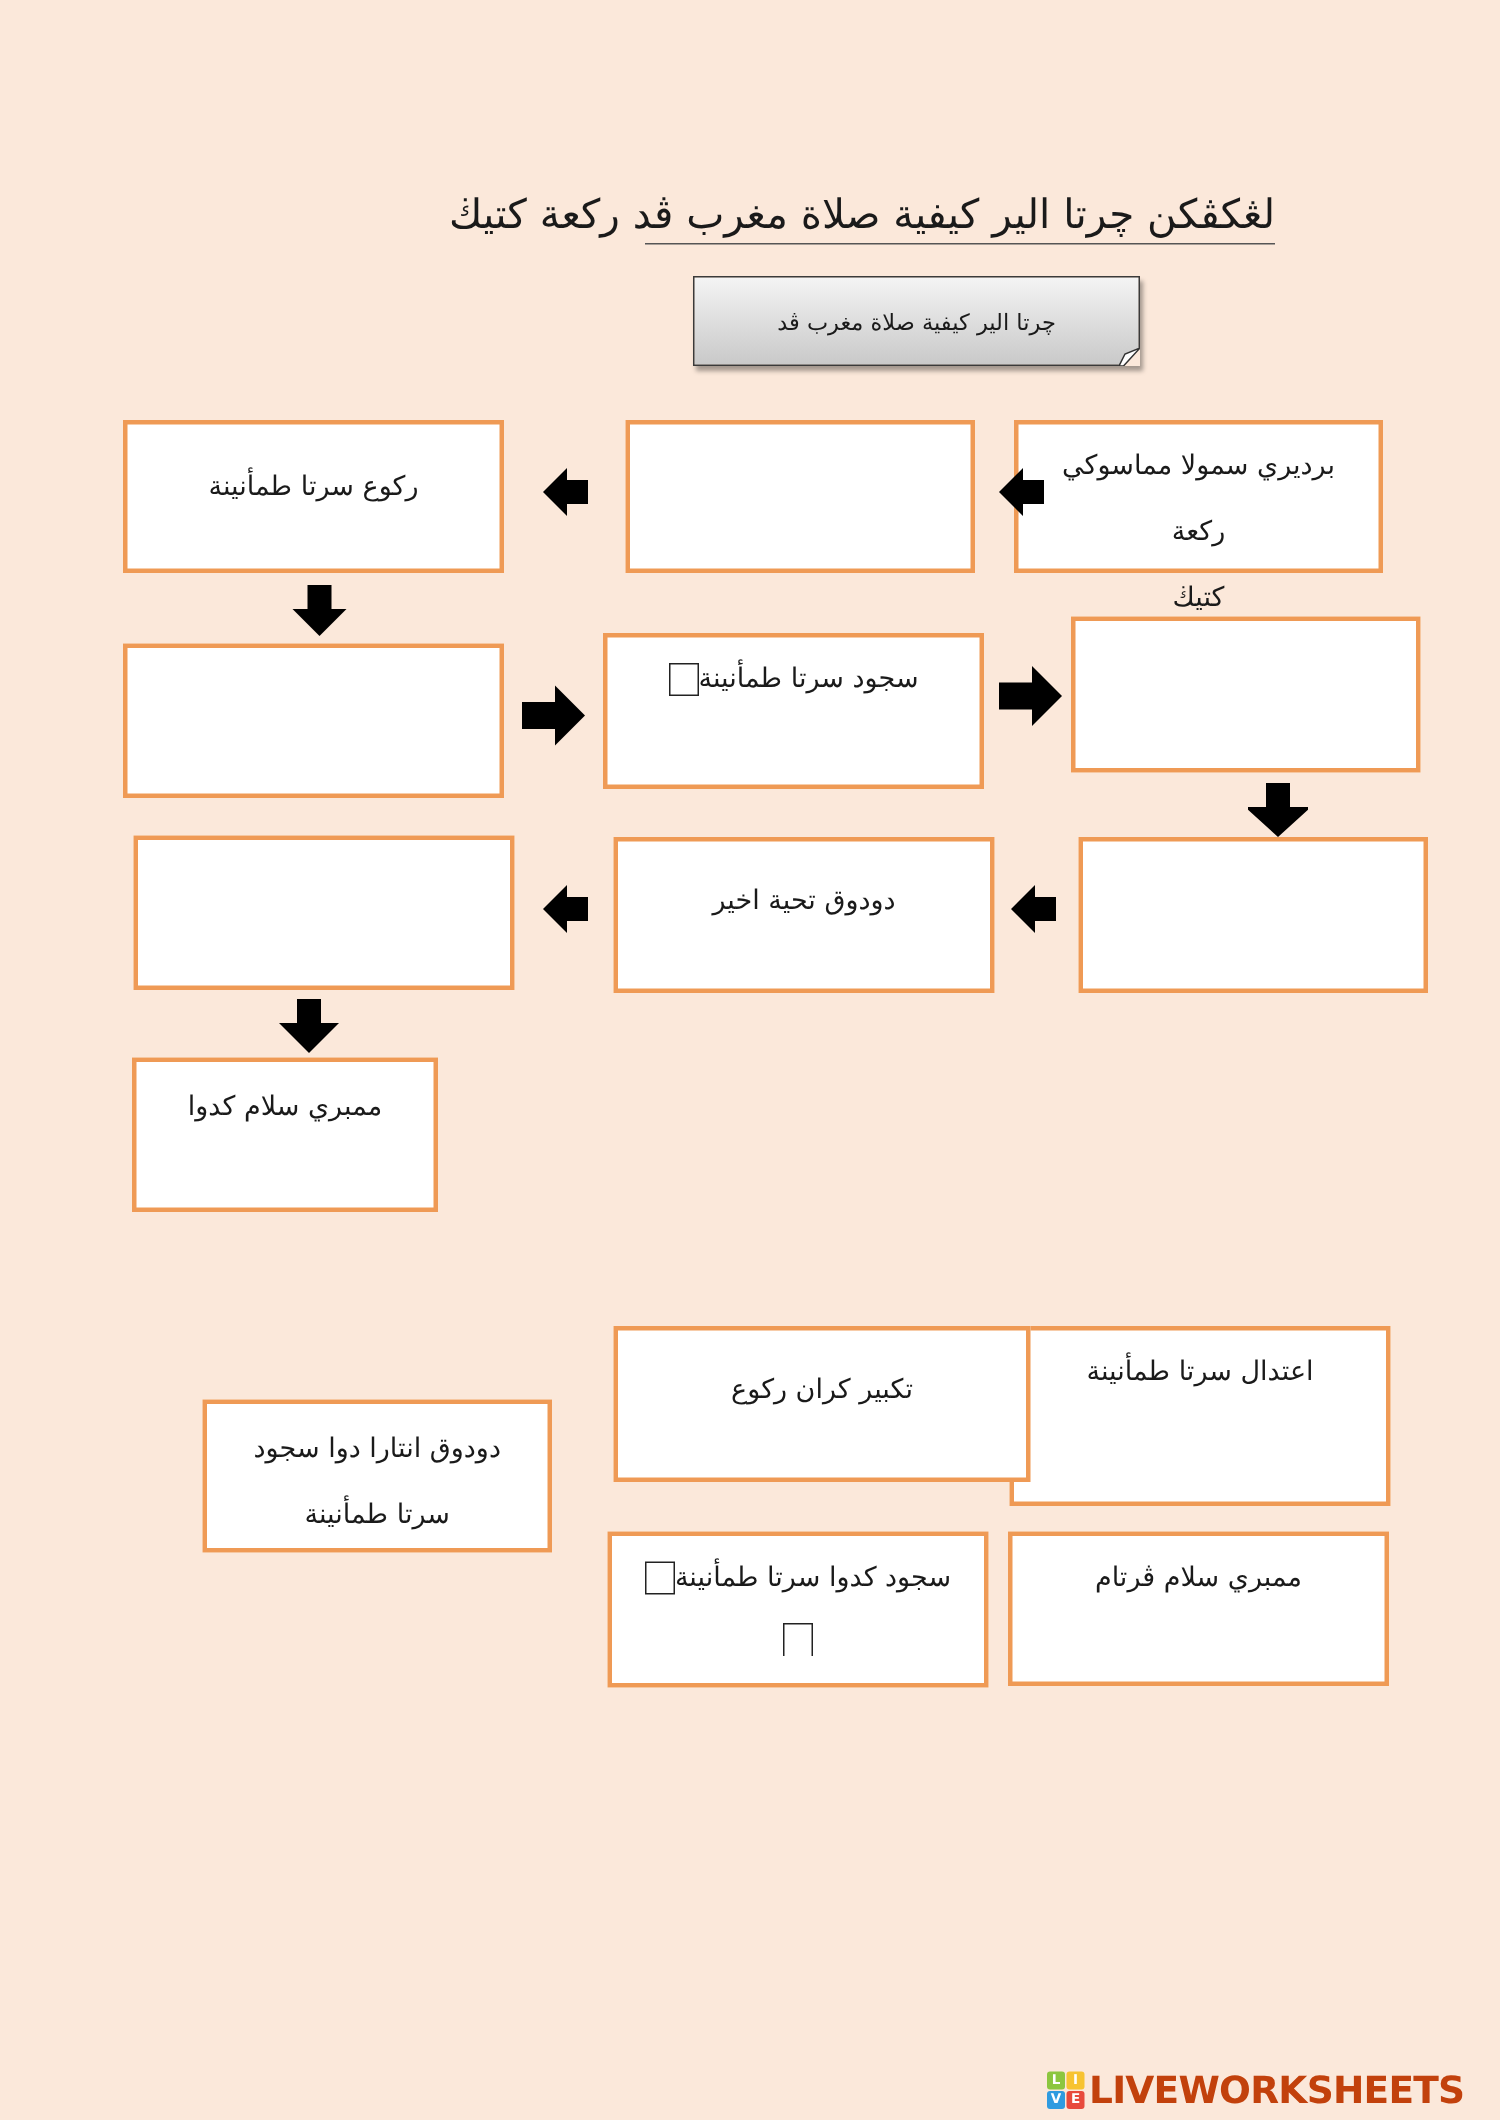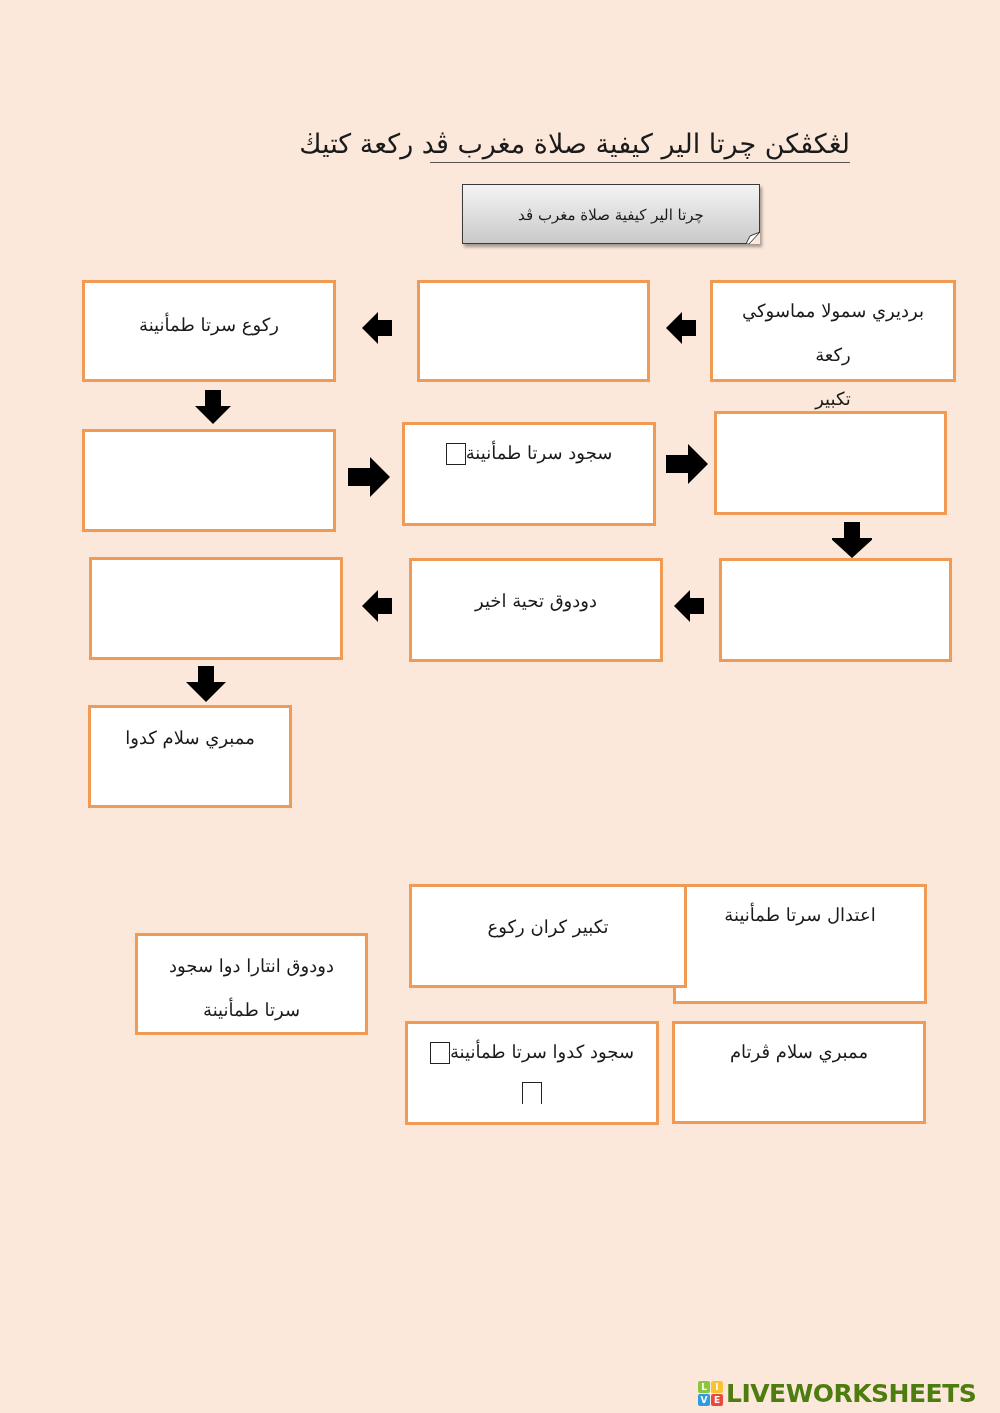--- a/index.html
+++ b/index.html
@@ -59,39 +59,39 @@
     .logo-grid {
       display: grid; grid-template-columns: 12px 12px; grid-template-rows: 12px 12px;
       gap: 1px; margin-right: 3px;
     }
     .logo-grid span {
       font-family: "DejaVu Sans", sans-serif; font-size: 9px; font-weight: bold;
       color: #fff; text-align: center; line-height: 12px; border-radius: 2px;
     }
     .logo-text {
       font-family: "DejaVu Sans", "Liberation Sans", sans-serif;
-      font-weight: bold; font-size: 25px; color: #4d7c0f; letter-spacing: -0.5px;
+      font-weight: bold; font-size: 25px; color: #c2410c; letter-spacing: -0.5px;
     }
   </style>
 </head>
 <body>
 
 <div class="abs title">لڠكڤكن چرتا الير كيفية صلاة مغرب ڤد ركعة كتيڬ</div>
 
 <div class="abs subtitle-box">
   <span>چرتا الير كيفية صلاة مغرب ڤد</span>
   <svg class="fold" viewBox="0 0 14 12">
     <polygon points="14,0 14,12 0,12" fill="#fbe8da"></polygon>
     <polygon points="14,0 3,12 0,12 4,4" fill="#ffffff" stroke="#333" stroke-width="1"></polygon>
   </svg>
 </div>
 
-<div class="abs box" style="left:710px; top:280px; width:246px; height:102px; line-height:44px; padding-top:6px;">
+<div class="abs box" style="left:676px; top:280px; width:246px; height:102px; line-height:44px; padding-top:6px;">
   <span class="t">برديري سمولا مماسوكي ركعة</span>
-  <span class="t2">تكبير</span>
+  <span class="t2">كتيڬ</span>
 </div>
 <svg class="abs arrow" style="left:662px; top:308px;" viewBox="0 0 40 40">
   <polygon points="4,20 20,4 20,12 34,12 34,28 20,28 20,36" fill="#000"></polygon>
 </svg>
 <div class="abs box" style="left:417px; top:280px; width:233px; height:102px;">
   <span class="t"></span>
 </div>
 <svg class="abs arrow" style="left:358px; top:308px;" viewBox="0 0 40 40">
   <polygon points="4,20 20,4 20,12 34,12 34,28 20,28 20,36" fill="#000"></polygon>
 </svg>

